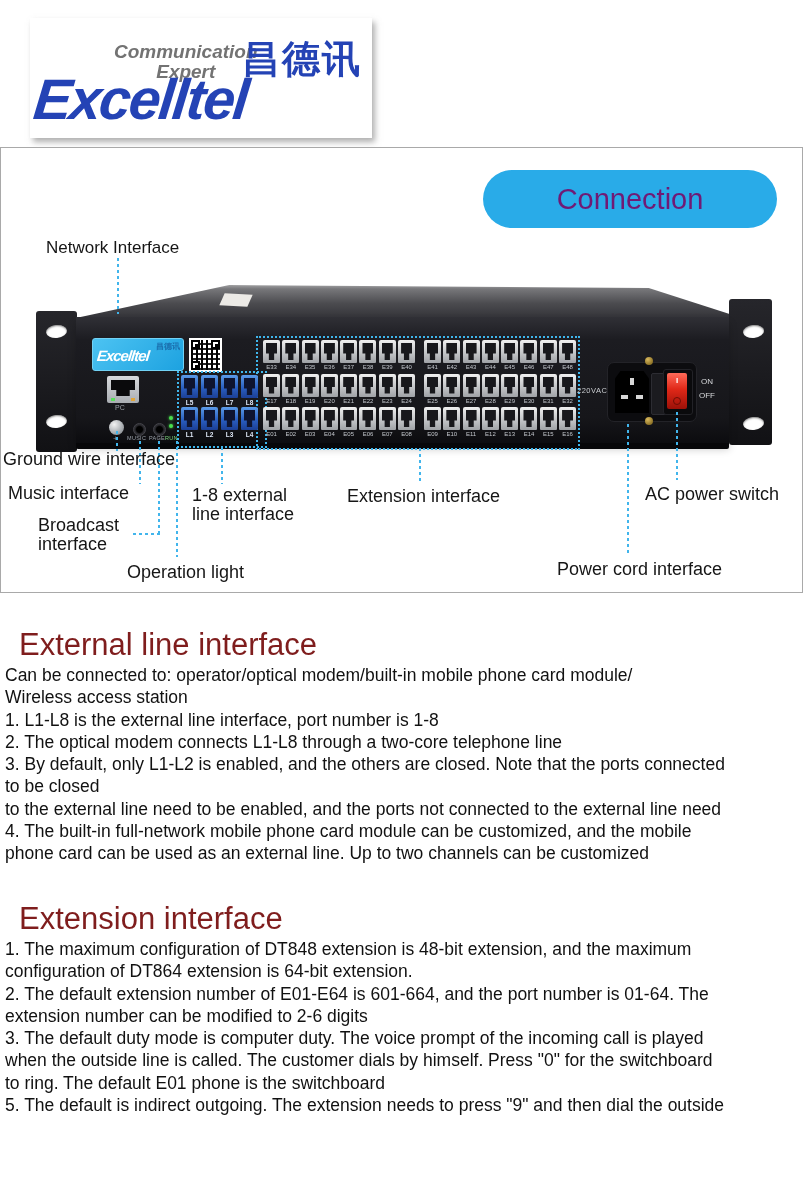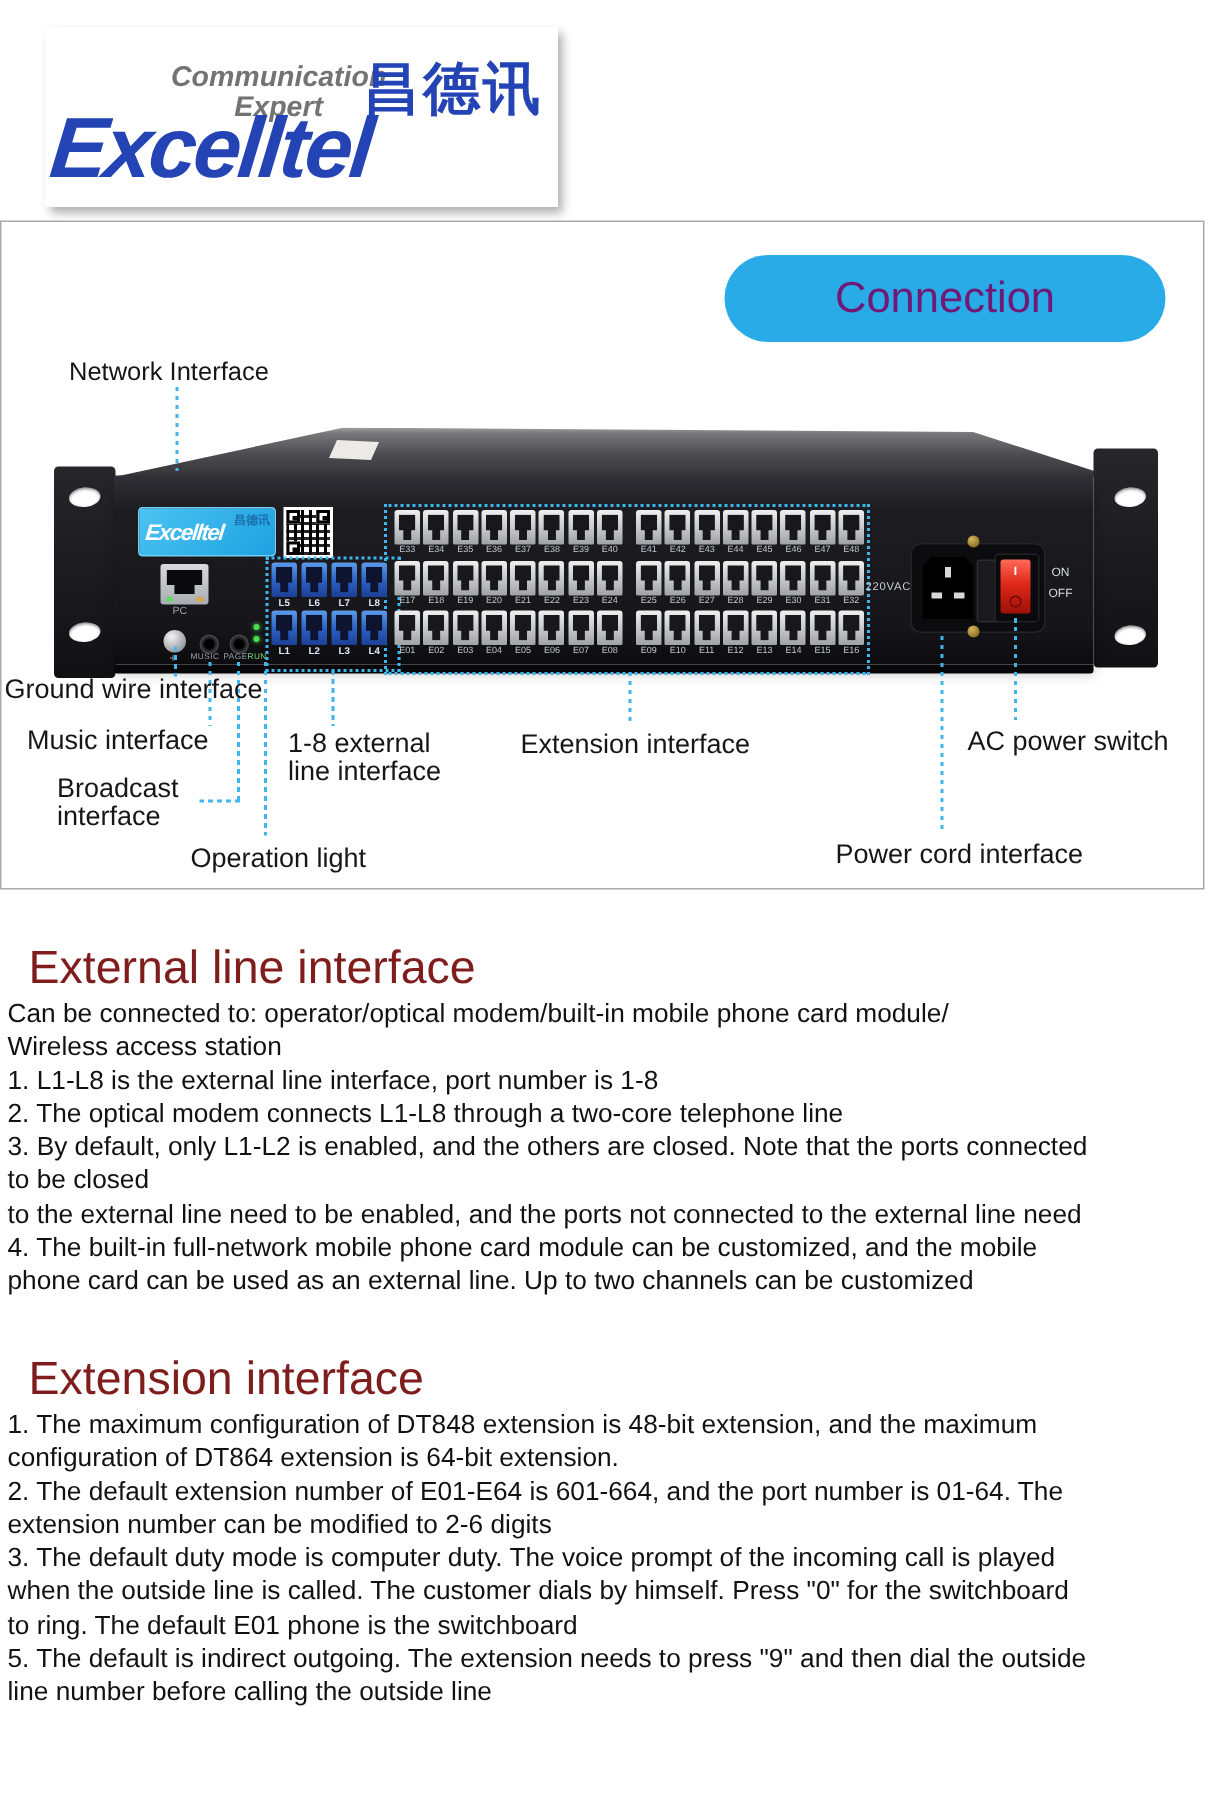--- a/index.html
+++ b/index.html
@@ -18,21 +18,21 @@
 
   
   .frame{left:0;top:147px;width:801px;height:444px;border:1px solid #a9a9a9;background:#fff;}
   .pill{left:483px;top:170px;width:294px;height:58px;border-radius:29px;background:#29abe8;
         display:flex;align-items:center;justify-content:center;color:#701a75;font-size:29px;}
 
   
   .callout{color:#161616;font-size:17px;line-height:19px;z-index:6;}
   .co-network{left:46px;top:238px;}
   .co-ground{left:3px;top:450px;font-size:18px;}
-  .co-music{left:18px;top:484px;font-size:18px;}
+  .co-music{left:8px;top:484px;font-size:18px;}
   .co-broadcast{left:38px;top:516px;font-size:18px;line-height:19px;}
   .co-operation{left:127px;top:563px;font-size:18px;}
   .co-extline{left:192px;top:486px;font-size:18px;line-height:19px;}
   .co-extension{left:347px;top:487px;font-size:18px;}
   .co-acswitch{left:645px;top:485px;font-size:18px;}
   .co-powercord{left:557px;top:560px;font-size:18px;}
 
   
   .vlead{width:2px;z-index:5;background-image:repeating-linear-gradient(180deg,#41b5ec 0 3px,transparent 3px 6px);}
   .hlead{height:2px;z-index:5;background-image:repeating-linear-gradient(90deg,#41b5ec 0 3px,transparent 3px 6px);}
@@ -513,16 +513,15 @@
   <div class="abs sec-title t2">Extension interface</div>
   <div class="abs sec-body b2">
       <div class="tline">1. The maximum configuration of DT848 extension is 48-bit extension, and the maximum</div>
       <div class="tline">configuration of DT864 extension is 64-bit extension.</div>
       <div class="tline">2. The default extension number of E01-E64 is 601-664, and the port number is 01-64. The</div>
       <div class="tline">extension number can be modified to 2-6 digits</div>
       <div class="tline">3. The default duty mode is computer duty. The voice prompt of the incoming call is played</div>
       <div class="tline">when the outside line is called. The customer dials by himself. Press "0" for the switchboard</div>
       <div class="tline">to ring. The default E01 phone is the switchboard</div>
       <div class="tline">5. The default is indirect outgoing. The extension needs to press "9" and then dial the outside</div>
-      <div class="tline">line number before calling the outside line</div>
     </div>
 
 </div>
 
 </body></html>

